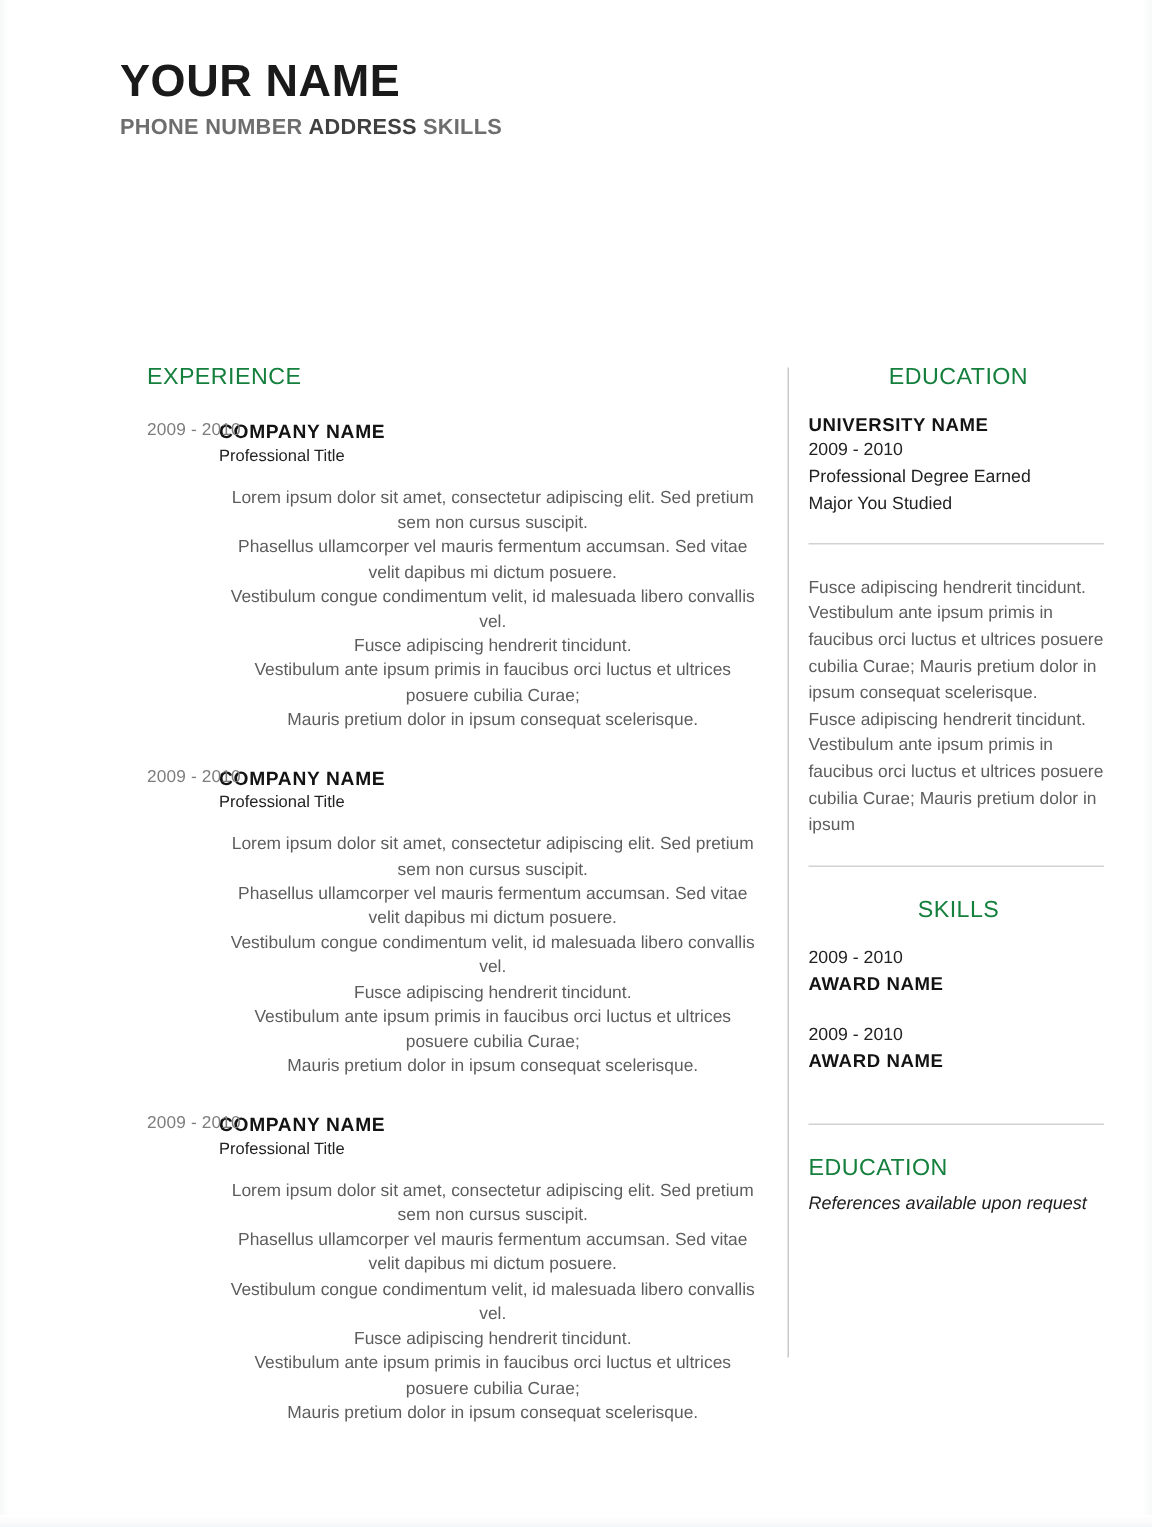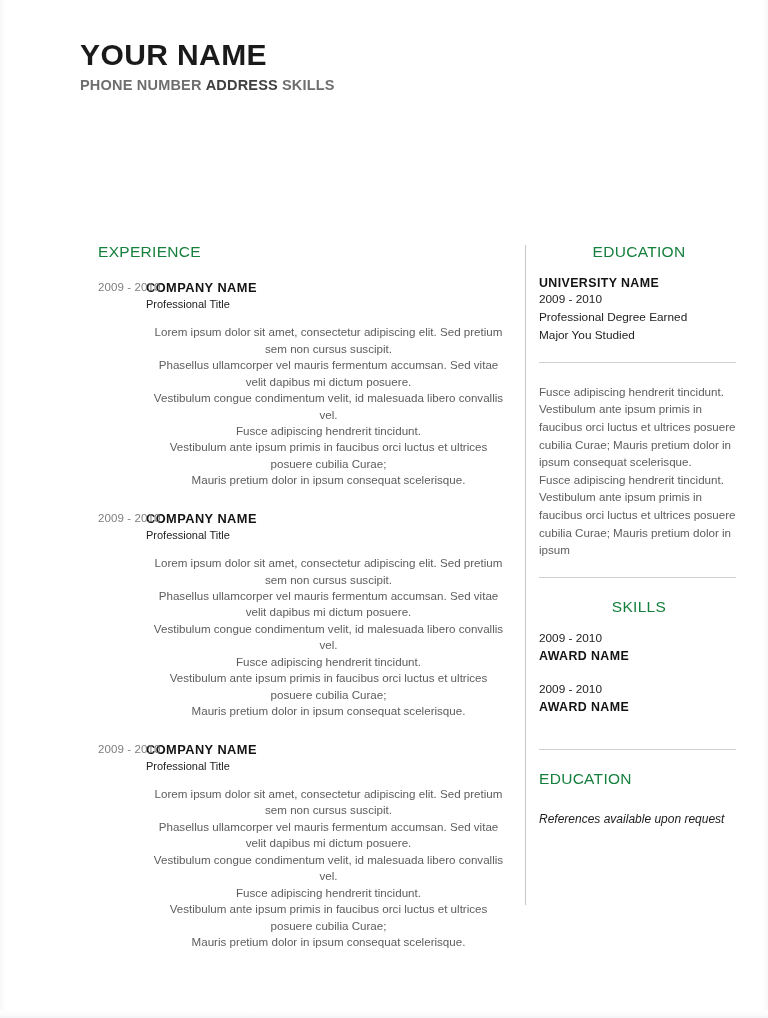--- a/index.html
+++ b/index.html
@@ -177,21 +177,21 @@
   }
 
   #education-block { padding-top: 0; }
   #education-block .rc-plain { margin-top: 1px; }
   #edu-gpa { margin-top: 6px; }
   #edu-divider-wrap { padding-top: 18px; padding-bottom: 20px; }
   #skills-divider-wrap { padding-top: 18px; padding-bottom: 20px; }
   #awards-divider-wrap { padding-top: 18px; padding-bottom: 20px; }
   .award-entry { margin-bottom: 16px; }
   .award-entry .rc-strong { margin-top: 2px; }
-  #references-body { margin-top: 22px; }
+  #references-body { margin-top: 5px; }
 </style>
 </head>
 <body>
 
 <div id="page">
 
   <div id="page-edge-left"></div>
   <div id="page-edge-right"></div>
   <div id="page-edge-bottom"></div>
 

